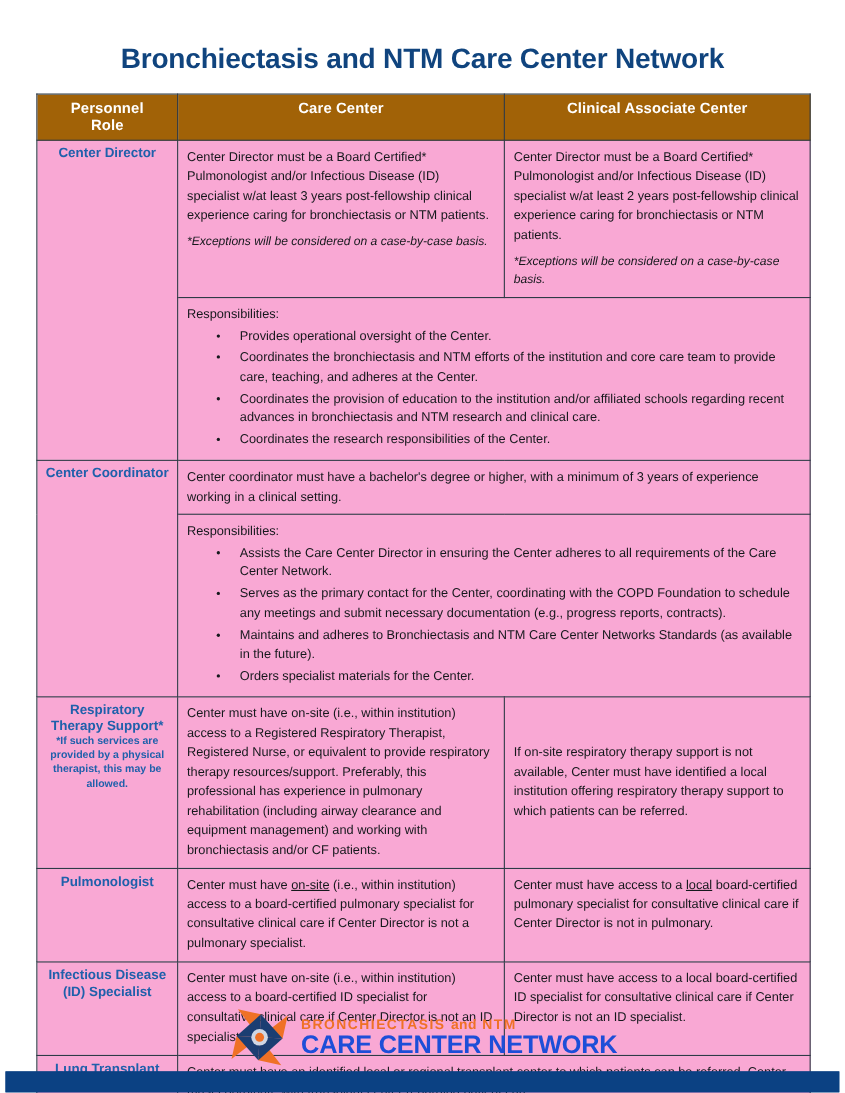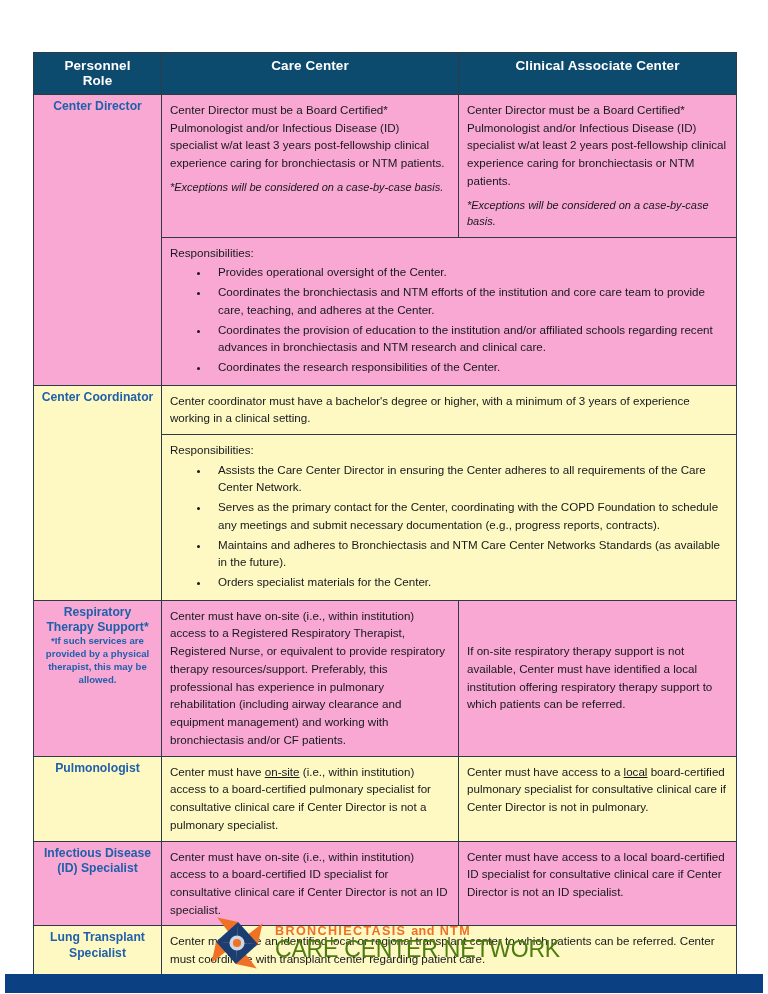--- a/index.html
+++ b/index.html
@@ -28,21 +28,21 @@
   .table-wrap { padding:14px 31px 0 33px; }
   table.req {
     width:703px;
     border-collapse:collapse;
     table-layout:fixed;
   }
   table.req td, table.req th { border:1px solid #2e3a46; vertical-align:top; }
 
   
   thead th {
-    background:#0c4a6e;
+    background:#a16207;
     color:#ffffff;
     font-weight:bold;
     font-size:13.5px;
     text-align:center;
     padding:5px 16px 6px;
     letter-spacing:0.1px;
     border:1px solid #16497f;
   }
 
   col.c1 { width:128px; }
@@ -88,21 +88,21 @@
   }
   td.body ul li {
     margin:0 0 2.5px 0;
     padding-left:8px;
     line-height:1.50;
   }
   td.body ul li::marker { font-size:11px; }
   u { text-decoration:underline; }
 
   
-  tr.shade td { background:#fef9c3; }
+  tr.shade td { background:#f9a8d4; }
   tr.plain td { background:#f9a8d4; }
   td.shade-cell { background:#e4ecf7; }
   td.plain-cell { background:#ffffff; }
 
   
   .logo-area {
     position:absolute;
     left:0; right:0;
     top:912px;
     height:62px;
@@ -115,41 +115,42 @@
   .logo-text { display:flex; flex-direction:column; justify-content:center; line-height:1; }
   .logo-top {
     color:#ef7126;
     font-size:12.6px;
     font-weight:bold;
     letter-spacing:1.35px;
     margin-bottom:1px;
   }
   .logo-top .lower { text-transform:none; letter-spacing:0.4px; font-weight:bold; }
   .logo-bottom {
-    color:#4d7c0f;
-    font-weight:normal;
+    color:#1d4ed8;
+    font-weight:bold;
     font-size:23px;
     letter-spacing:-0.2px;
     white-space:nowrap;
   }
 
   
   .footer-bar {
     position:absolute;
     left:5px; right:5px;
     top:974px;
     height:19px;
     background:#0b4183;
     border:1px solid #0b4183;
   }
 </style>
 </head>
 <body>
 
 <div class="title-block">
+  <span class="title-line">Bronchiectasis and NTM Care Center Network</span>
 </div>
 
 <div class="table-wrap">
 <table class="req">
   <colgroup>
         <col class="c1">
         <col class="c2">
         <col class="c3">
       </colgroup>
   <thead>

